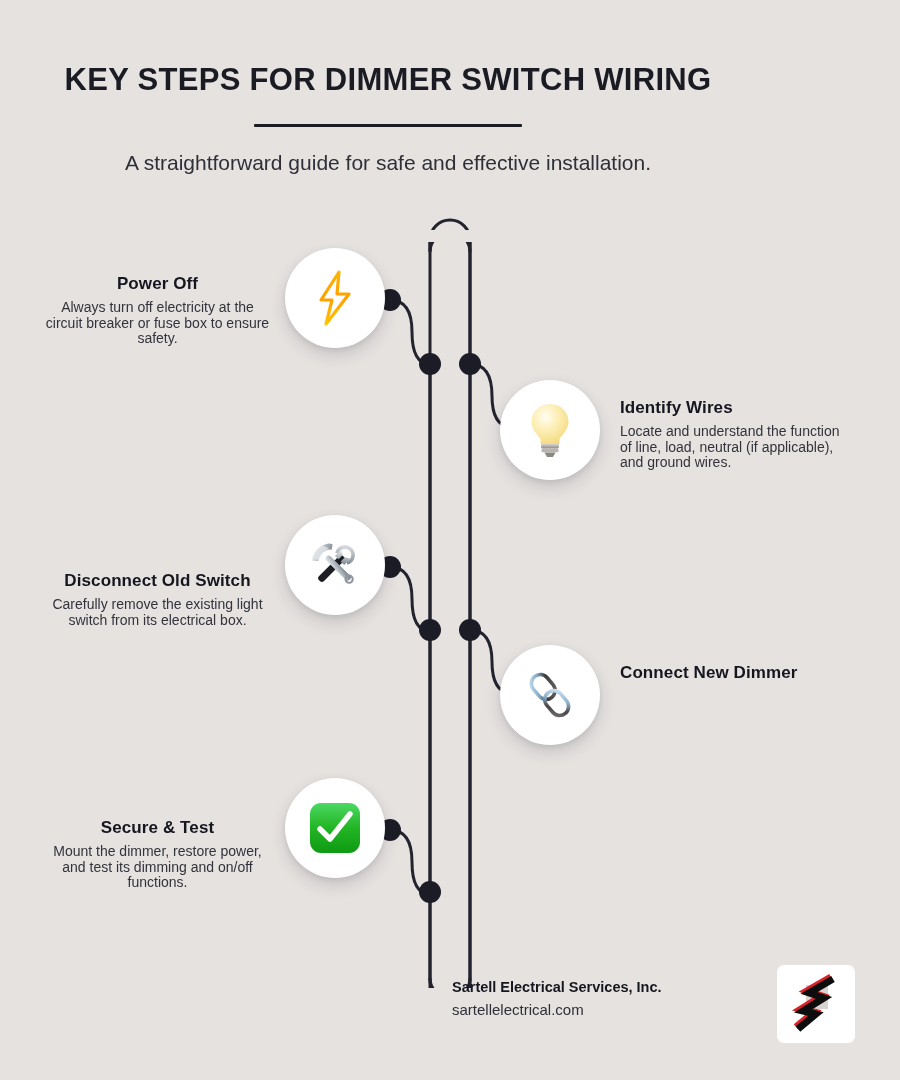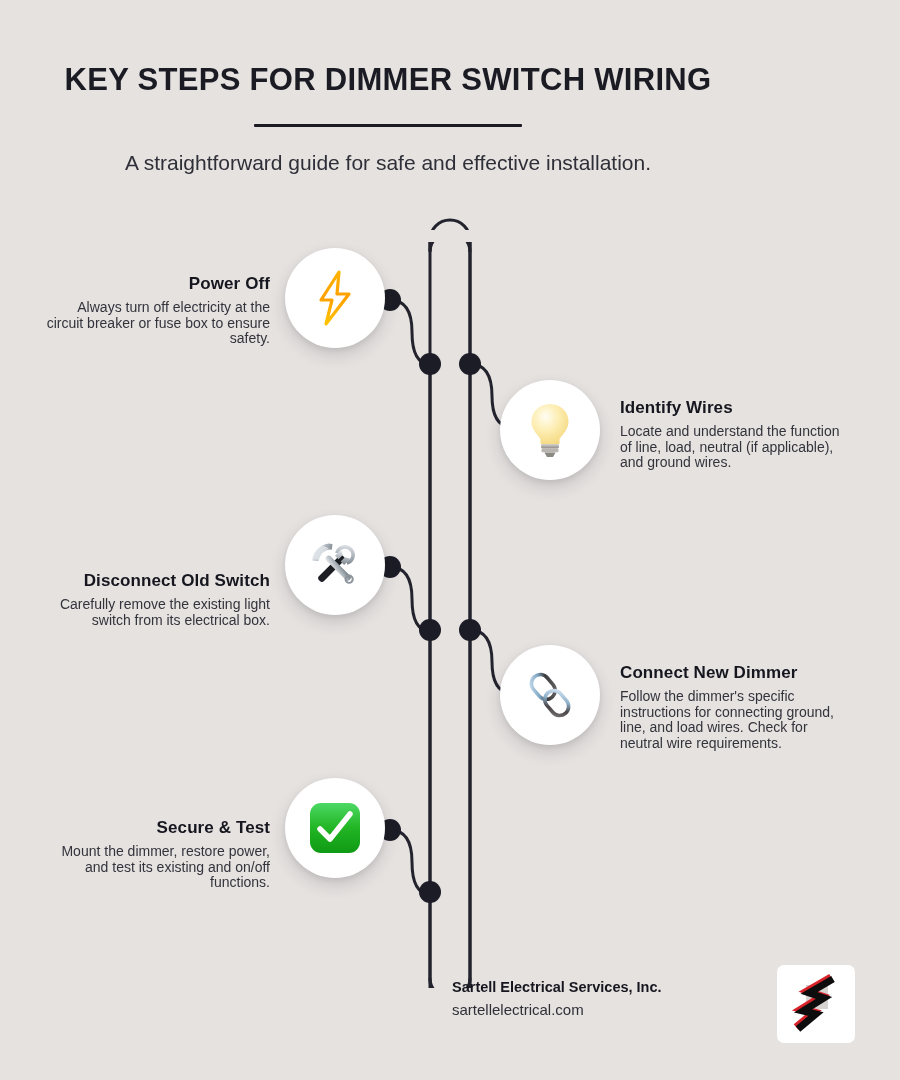--- a/index.html
+++ b/index.html
@@ -71,21 +71,21 @@
     box-shadow: 0 7px 16px rgba(40,40,50,0.16), 0 2px 5px rgba(40,40,50,0.08);
     display: flex;
     align-items: center;
     justify-content: center;
   }
   .step .bubble svg { display: block; }
   .step .txt {
     position: absolute;
     width: 225px;
   }
-  .step.left .txt { text-align: right; }
+  .step.left .txt { text-align: center; }
   .step.right .txt { text-align: left; }
   .step h3 {
     margin: 0 0 6px 0;
     font-size: 17px;
     font-weight: bold;
     color: #16161f;
     letter-spacing: 0.1px;
   }
   .step p {
     margin: 0;
@@ -310,21 +310,20 @@
         </defs>
         <g transform="rotate(-40 27 27)">
           <rect x="18" y="3" width="18" height="27" rx="9" fill="none" stroke="url(#linkg)" stroke-width="3.6"></rect>
           <rect x="18" y="24" width="18" height="27" rx="9" fill="none" stroke="url(#linkg2)" stroke-width="3.6"></rect>
         </g>
       </svg>
     </span>
   </div>
   <div class="txt">
     <h3>Connect New Dimmer</h3>
-    <p>Follow the dimmer's specific instructions for connecting ground, line, and load wires. Check for neutral wire requirements.</p>
   </div>
 </div>
 
 <div class="step left step-5">
   <div class="bubble">
     <span>
       <svg width="54" height="54" viewBox="0 0 54 54">
         <defs>
           <linearGradient id="greeng" x1="0" y1="0" x2="0" y2="1">
             <stop offset="0" stop-color="#4cd964"></stop>
@@ -332,21 +331,21 @@
             <stop offset="1" stop-color="#0f9a14"></stop>
           </linearGradient>
         </defs>
         <rect x="2" y="2" width="50" height="50" rx="11" fill="url(#greeng)"></rect>
         <path d="M12 28 L22 38 L42 13" fill="none" stroke="#ffffff" stroke-width="5.5" stroke-linecap="round" stroke-linejoin="round"></path>
       </svg>
     </span>
   </div>
   <div class="txt">
     <h3>Secure &amp; Test</h3>
-    <p>Mount the dimmer, restore power, and test its existing and on/off functions.</p>
+    <p>Mount the dimmer, restore power, and test its dimming and on/off functions.</p>
   </div>
 </div>
 
 <div class="footer">
   <div class="ftext">
     <p class="company">Sartell Electrical Services, Inc.</p>
     <p class="site">sartellelectrical.com</p>
   </div>
   <div class="logo">
     <span>

